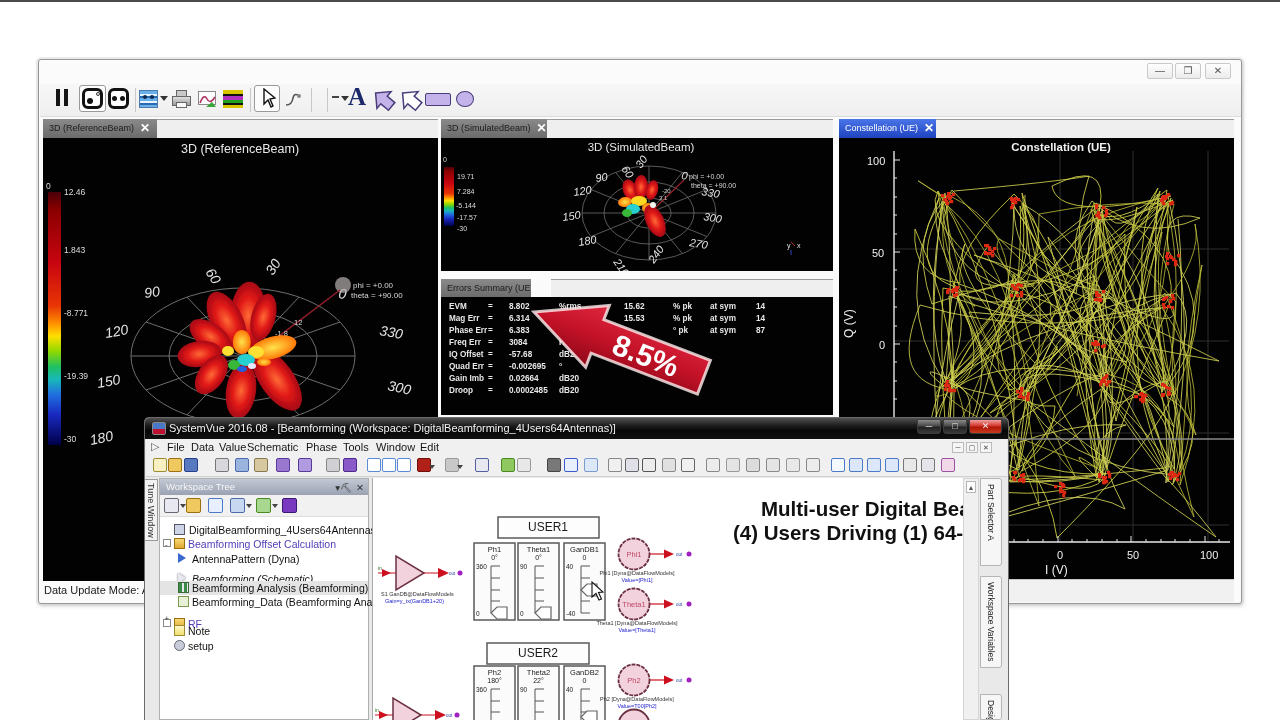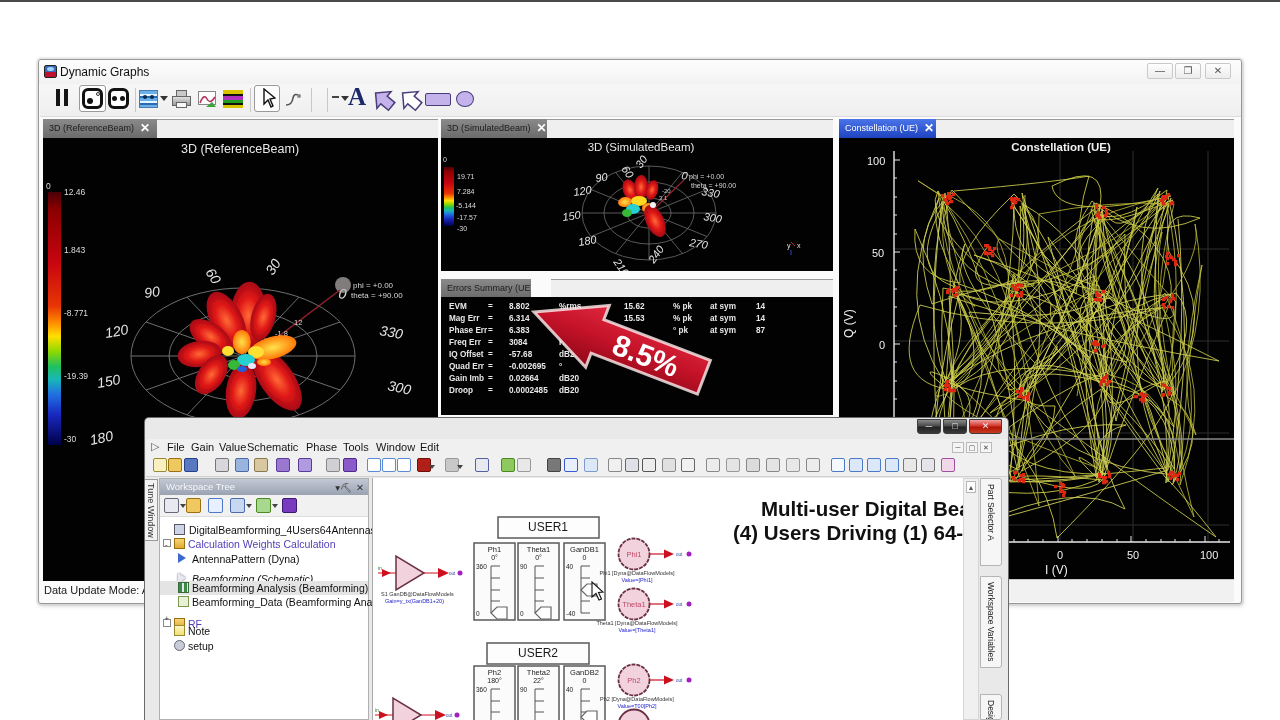--- a/index.html
+++ b/index.html
@@ -43,24 +43,20 @@
 .trow .ic{position:absolute;width:11px;height:11px;top:1px}
 
 #schem{position:absolute;left:227px;top:60px;width:591px;height:242px;background:#fff;border-left:1px solid #aaa}
 #sv-scroll{position:absolute;left:818px;top:60px;width:16px;height:242px;background:#f0f0f0;border:1px solid #d5d5d5}
 .vtab{position:absolute;left:835px;width:22px;background:#f6f6f6;border:1px solid #b5b5b5;border-radius:0 3px 3px 0;overflow:hidden}
 .vtab span{position:absolute;left:5px;top:5px;font-size:8.5px;color:#222;writing-mode:vertical-rl;white-space:nowrap}
 </style></head><body>
 <div id="page">
 <div class="topline"></div>
 <div id="dg">
- <div id="dg-title">
-        <div id="dg-ico"></div>
-        <span class="txt">Dynamic Graphs</span>
-      </div>
  <div class="winbtn" style="left:1108px">—</div>
  <div class="winbtn" style="left:1136px">❐</div>
  <div class="winbtn" style="left:1166px">✕</div>
  <div id="dg-tools">
   <span class="abs" style="left:16px;top:5px;width:4px;height:17px;background:#151515"></span>
   <span class="abs" style="left:24px;top:5px;width:4px;height:17px;background:#151515"></span>
   <span class="abs" style="left:39px;top:1px;width:27px;height:27px;border:1px solid #9a9a9a;border-radius:3px;background:#fdfdfd"></span>
   <span class="abs" style="left:42px;top:4px;width:21px;height:21px;border:3px solid #111;border-radius:6px;background:#fff"></span>
   <span class="abs" style="left:47px;top:14px;width:6px;height:6px;background:#111;border-radius:50%"></span>
   <span class="abs" style="left:56px;top:8px;width:4px;height:4px;border:1px solid #333;border-radius:50%"></span>
@@ -655,27 +651,31 @@
           </linearGradient>
         </defs>
 <g transform="translate(15,17) rotate(21)">
 <polygon points="0,0 68,-33 68,-18 182,-18 182,18 68,18 68,33" fill="url(#ag)" stroke="rgba(255,240,240,0.8)" stroke-width="3"></polygon>
 <text x="120" y="11" fill="#fff" font-size="30" font-weight="bold" text-anchor="middle">8.5%</text>
 </g>
       </svg>
 <div id="dg-status">Data Update Mode: Au</div>
 </div>
 <div id="sv">
+<div id="sv-title">
+        <div id="sv-ico"></div>
+        <span class="txt">SystemVue 2016.08 - [Beamforming (Workspace: DigitalBeamforming_4Users64Antennas)]</span>
+      </div>
 <div class="svbtn" style="left:772px;width:24px">─</div>
 <div class="svbtn" style="left:798px;width:24px">□</div>
 <div class="svbtn" id="sv-close" style="left:824px">✕</div>
 <div id="sv-menu">
         <span style="left:5px;top:1px;color:#555">▷</span>
         <span style="left:21px">File</span>
-        <span style="left:45px">Gain</span>
+        <span style="left:45px">Data</span>
         <span style="left:73px">Value</span>
         <span style="left:101px">Schematic</span>
         <span style="left:160px">Phase</span>
         <span style="left:197px">Tools</span>
         <span style="left:230px">Window</span>
         <span style="left:274px">Edit</span>
         <span style="left:806px;top:3px;width:12px;height:11px;border:1px solid #bbb;background:#f5f5f5;font-size:7px;text-align:center;line-height:9px;color:#444">─</span>
         <span style="left:820px;top:3px;width:12px;height:11px;border:1px solid #bbb;background:#f5f5f5;font-size:7px;text-align:center;line-height:9px;color:#444">▢</span>
         <span style="left:834px;top:3px;width:12px;height:11px;border:1px solid #bbb;background:#f5f5f5;font-size:7px;text-align:center;line-height:9px;color:#444">✕</span>
       </div>
@@ -738,21 +738,21 @@
           <span style="position:absolute;left:86px;top:9px;width:0;height:0;border-left:3px solid transparent;border-right:3px solid transparent;border-top:4px solid #444"></span>
           <span style="position:absolute;left:112px;top:9px;width:0;height:0;border-left:3px solid transparent;border-right:3px solid transparent;border-top:4px solid #444"></span>
         </div>
         <div class="trow" style="top:44px;">
           <span class="ic" style="left:14px;background:#cdd4e8;border:1px solid #556"></span>
           <span style="position:absolute;left:29px;top:1px;color:#101010">DigitalBeamforming_4Users64Antennas</span>
         </div>
         <div class="trow" style="top:58px;">
           <span class="ic" style="left:3px;width:8px;height:8px;border:1px solid #888;font-size:7px;line-height:7px;text-align:center;color:#333;top:2px"></span>
           <span class="ic" style="left:14px;background:linear-gradient(#f8d878,#e0a830);border:1px solid #9a7010"></span>
-          <span style="position:absolute;left:28px;top:1px;color:#5040b8">Calculation Weights Calculation</span>
+          <span style="position:absolute;left:28px;top:1px;color:#5040b8">Beamforming Offset Calculation</span>
         </div>
         <div class="trow" style="top:73px;">
           <span class="ic" style="left:18px;width:0;height:0;border-left:8px solid #3a6ad0;border-top:5px solid transparent;border-bottom:5px solid transparent;background:none"></span>
           <span style="position:absolute;left:32px;top:1px;color:#101010">AntennaPattern (Dyna)</span>
         </div>
         <div class="trow" style="top:93px;font-style:italic;">
           <span class="ic" style="left:18px;width:0;height:0;border-left:8px solid #e8e8f0;border-top:5px solid transparent;border-bottom:5px solid transparent;background:none;filter:drop-shadow(0 0 1px #667)"></span>
           <span style="position:absolute;left:32px;top:1px;color:#101010">Beamforming (Schematic)</span>
         </div>
         <div class="trow" style="top:102px;background:#e4e4e4;">

